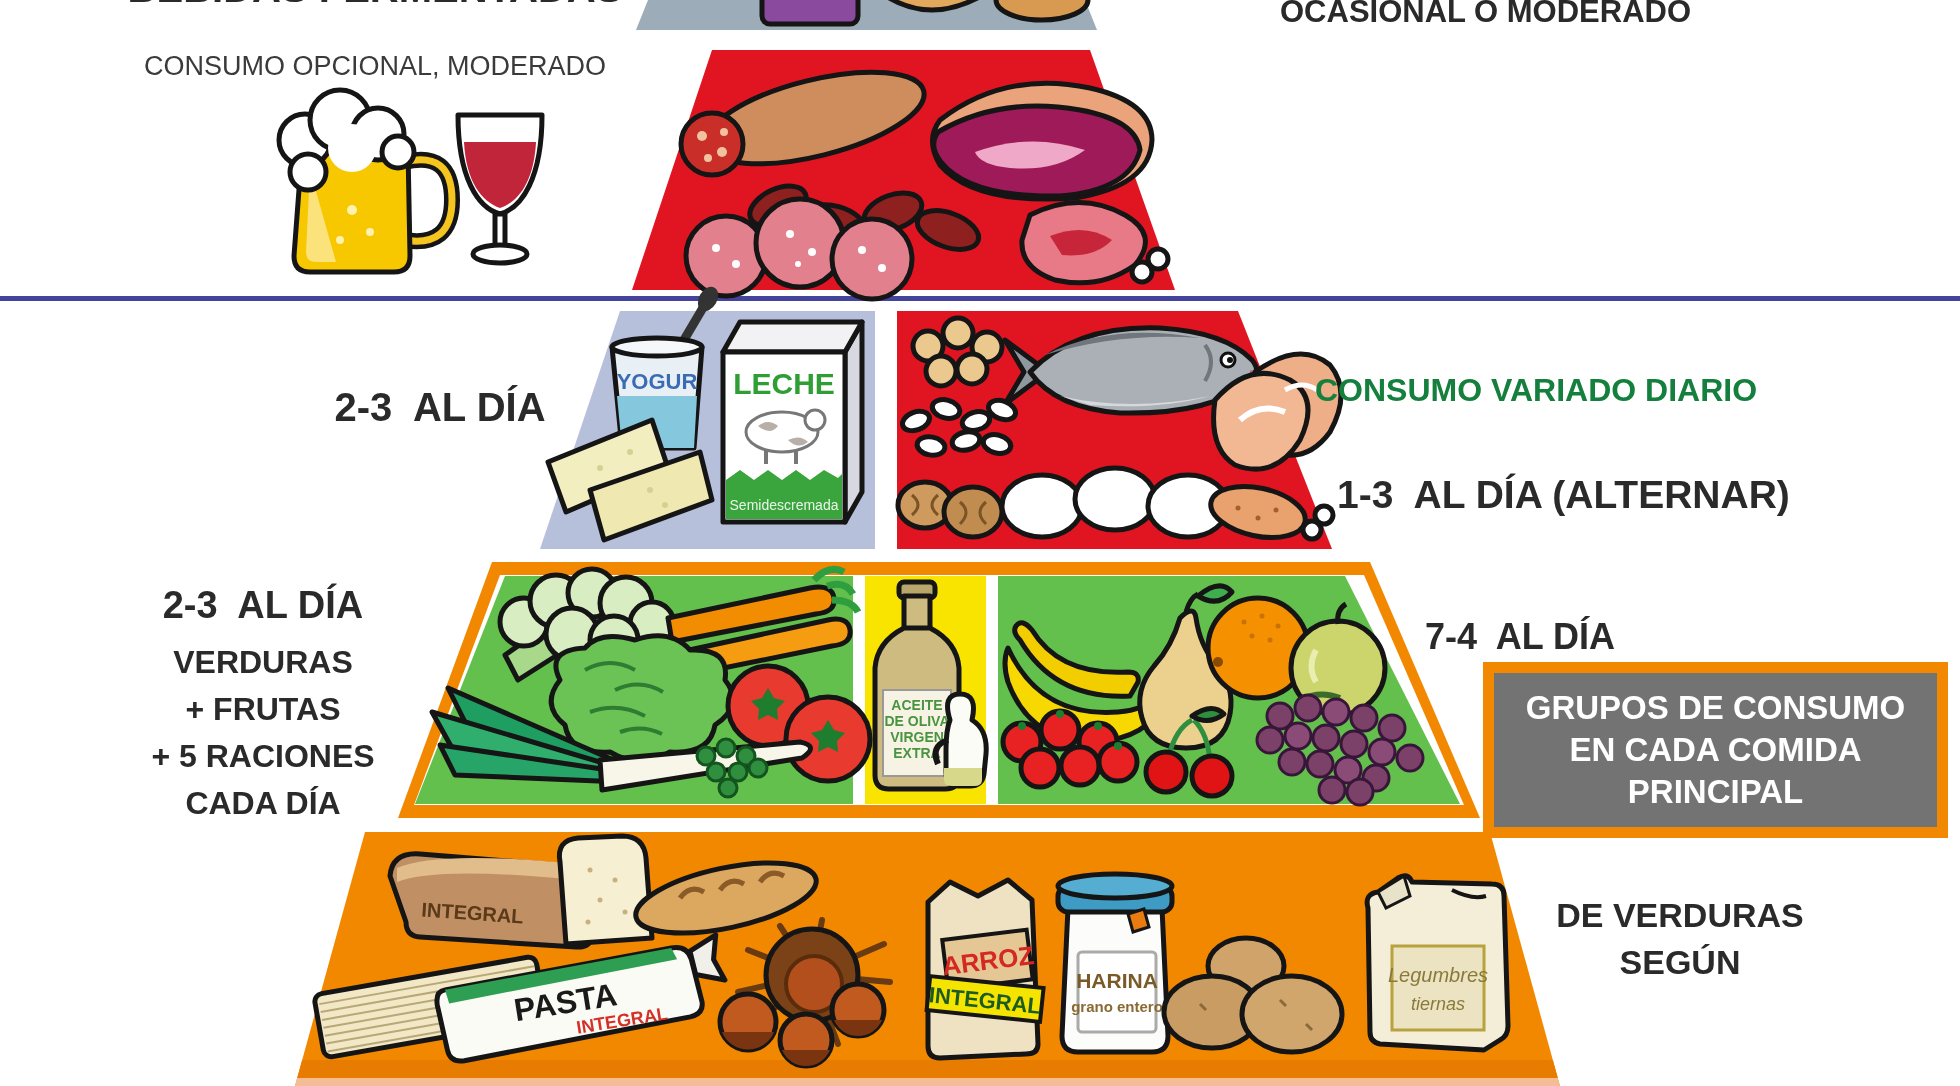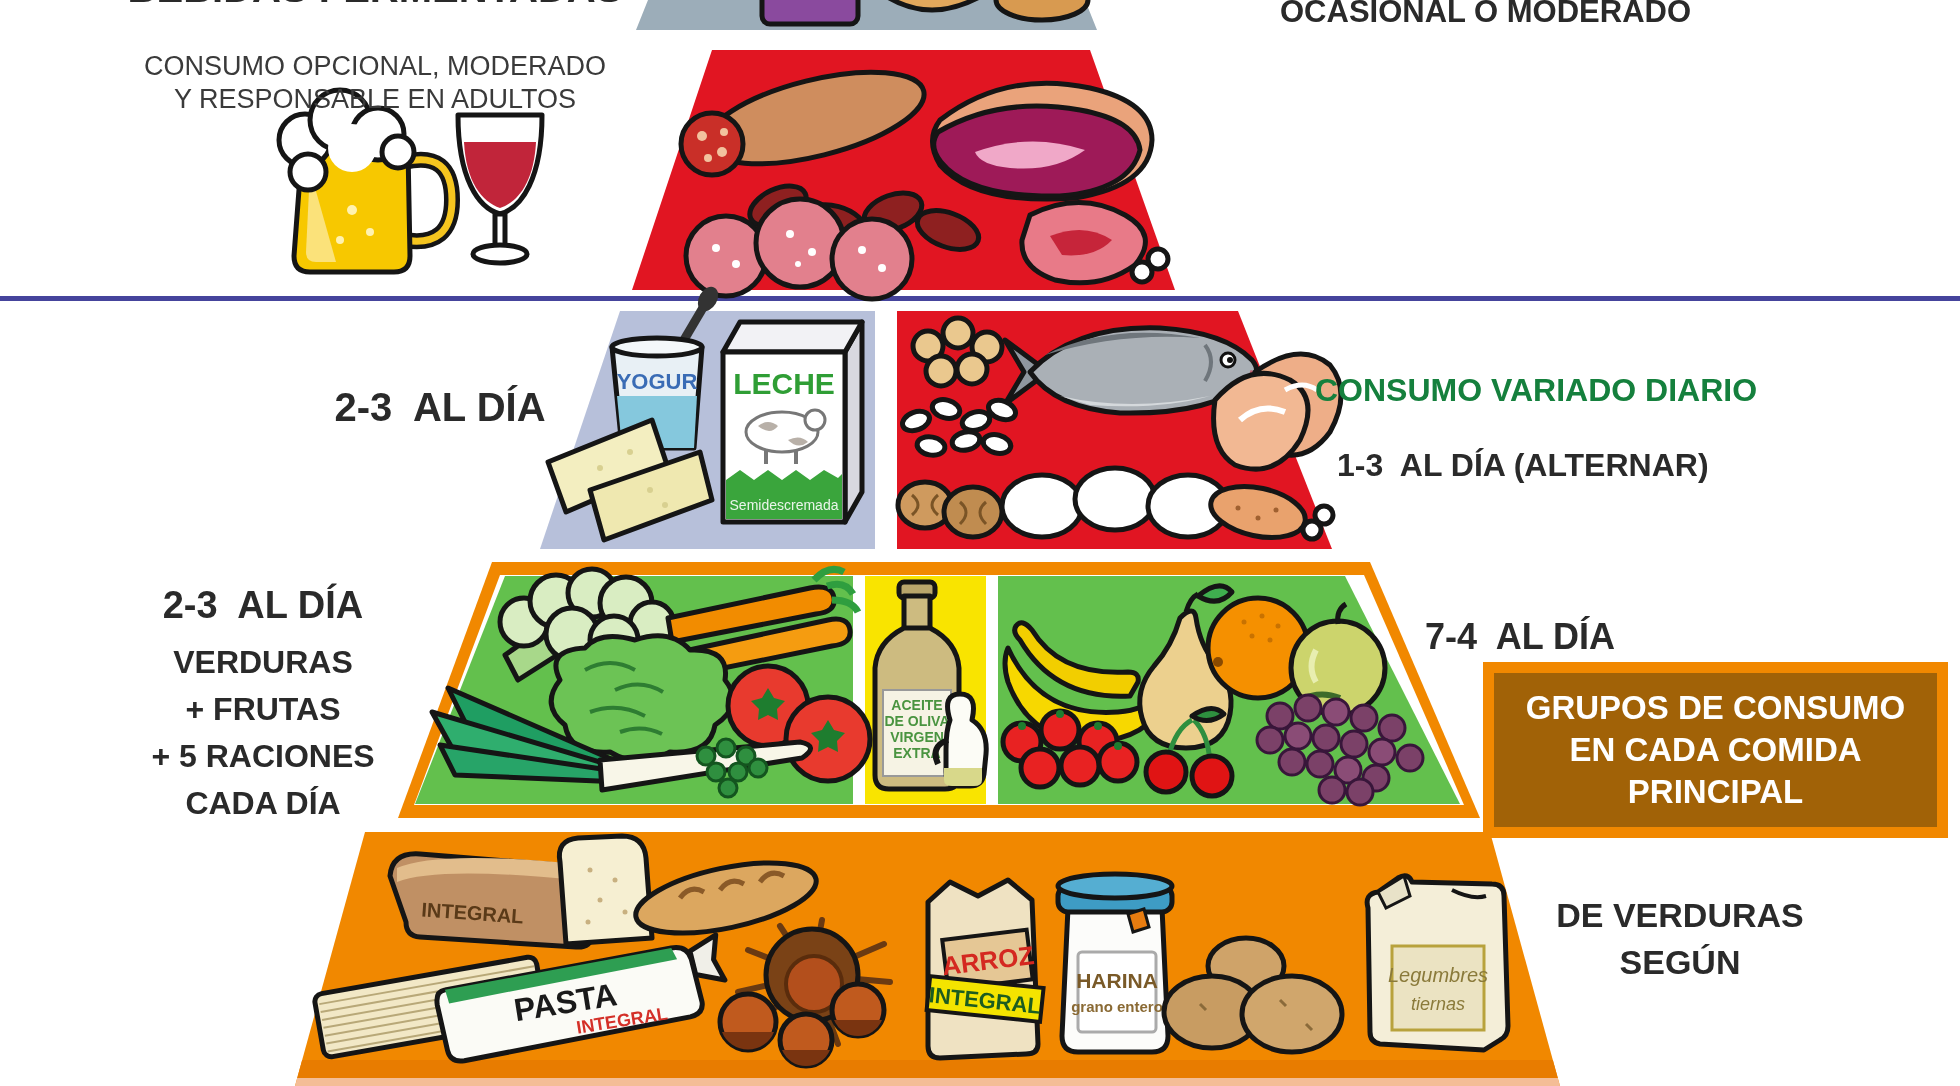--- a/index.html
+++ b/index.html
@@ -30,27 +30,27 @@
   .band-cereal{left:295px;top:832px;width:1265px;height:254px;background:#f18800;
     clip-path:polygon(70px 0,1195px 0,1265px 254px,0 254px);}
   .cereal-strip-dark{position:absolute;left:0;top:228px;width:1265px;height:18px;background:#e87c00;}
   .cereal-strip-pale{position:absolute;left:0;top:246px;width:1265px;height:8px;background:#f4bd96;}
   
   .t-title-cut{left:115px;top:-34px;width:520px;text-align:center;font-size:40px;font-weight:bold;color:#2a2a2a;}
   .t-subtitle{left:115px;top:26px;width:520px;text-align:center;font-size:27px;line-height:33px;color:#3a3a3a;margin-top:24px;}
   .t-ocasional{left:1280px;top:-6px;font-size:31px;font-weight:bold;color:#2a2a2a;}
   .t-freq-dairy{left:305px;top:385px;width:270px;text-align:center;font-size:40px;font-weight:bold;color:#2a2a2a;}
   .t-consumo-variado{left:1315px;top:372px;font-size:32px;font-weight:bold;color:#15803d;}
-  .t-freq-protein{left:1337px;top:447px;font-size:32px;font-weight:bold;color:#2a2a2a;}
+  .t-freq-protein{left:1337px;top:473px;font-size:39px;font-weight:bold;color:#2a2a2a;}
   .t-veg-block{left:123px;top:584px;width:280px;text-align:center;color:#2a2a2a;}
   .t-veg-block .freq{font-size:38px;font-weight:bold;margin-bottom:12px;}
   .t-veg-block .ln{font-size:32px;font-weight:bold;line-height:47px;}
   .t-freq-fruit{left:1425px;top:616px;font-size:36px;font-weight:bold;color:#2a2a2a;}
   .consumption-box{left:1483px;top:662px;width:465px;height:176px;background:#f18800;}
-  .consumption-box .inner{position:absolute;left:11px;top:11px;right:11px;bottom:11px;background:#a16207;
+  .consumption-box .inner{position:absolute;left:11px;top:11px;right:11px;bottom:11px;background:#737373;
     display:flex;flex-direction:column;align-items:center;justify-content:center;}
   .consumption-box .bl{color:#ffffff;font-size:33px;font-weight:bold;line-height:42px;}
   .t-segun{left:1500px;top:892px;width:360px;text-align:center;font-size:34px;font-weight:bold;line-height:47px;color:#2a2a2a;}
   svg text{font-family:"Liberation Sans",sans-serif;}
   svg .o{stroke:#151515;stroke-width:5;stroke-linejoin:round;stroke-linecap:round;}
 </style>
 </head>
 <body>
 
 <div class="poster">
@@ -433,21 +433,20 @@
       <path d="M1452 890 q20 10 34 6" stroke="#151515" stroke-width="4" fill="none"></path>
       <rect x="1392" y="946" width="92" height="84" fill="#ebe3c2" stroke="#b8a23c" stroke-width="3"></rect>
       <text x="1438" y="982" font-size="20" font-style="italic" fill="#8a7a3a" text-anchor="middle">Legumbres</text>
       <text x="1438" y="1010" font-size="18" font-style="italic" fill="#8a7a3a" text-anchor="middle">tiernas</text>
     </g>
   </svg>
 
   <div class="abs t-title-cut ws">BEBIDAS FERMENTADAS</div>
   <div class="abs t-subtitle">
     <div>CONSUMO OPCIONAL, MODERADO</div>
-    <div>Y RESPONSABLE EN ADULTOS</div>
   </div>
   <div class="abs t-ocasional ws">OCASIONAL O MODERADO</div>
   <div class="abs t-freq-dairy ws">2-3  AL DÍA</div>
   <div class="abs t-consumo-variado ws">CONSUMO VARIADO DIARIO</div>
   <div class="abs t-freq-protein ws">1-3  AL DÍA (ALTERNAR)</div>
   <div class="abs t-veg-block">
     <div class="freq ws">2-3  AL DÍA</div>
     <div class="ln">VERDURAS</div>
     <div class="ln">+ FRUTAS</div>
     <div class="ln">+ 5 RACIONES</div>

